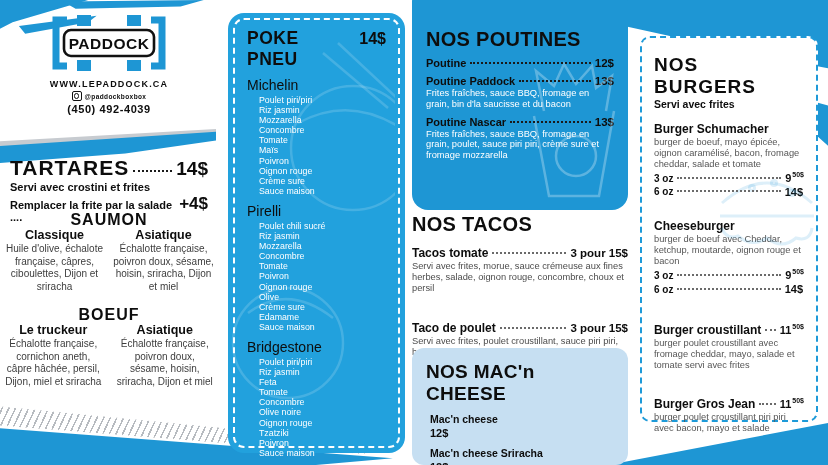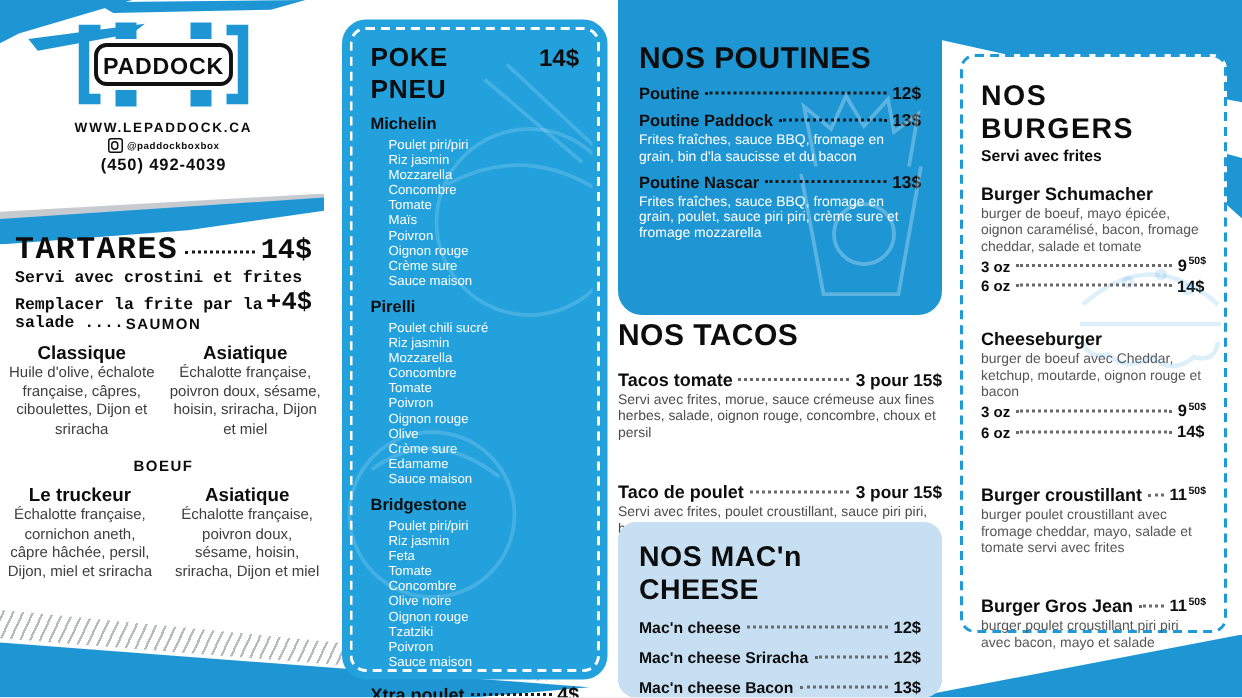--- a/index.html
+++ b/index.html
@@ -30,38 +30,38 @@
   .leader.gray{border-color:#6a6a6a;}
   sup.psup{font-size:7px;font-weight:800;vertical-align:super;margin-left:1px;}
   
   .brand-block{left:0;top:14px;width:218px;text-align:center;z-index:2;}
   .website{font-size:9px;font-weight:800;letter-spacing:1.2px;margin-top:3px;}
   .ig-row{display:flex;justify-content:center;align-items:center;gap:3px;margin-top:2px;}
   .ig-icon{width:8px;height:8px;border:1.2px solid #111;border-radius:2px;position:relative;display:inline-block;}
   .ig-icon::after{content:'';position:absolute;inset:1.3px;border:1px solid #111;border-radius:50%;}
   .ig-handle{font-size:6.5px;font-weight:700;letter-spacing:.4px;}
   .phone{font-size:11px;font-weight:800;letter-spacing:.6px;margin-top:2px;}
-  .tartares{left:10px;top:156px;width:198px;z-index:2;font-family:Liberation Mono, monospace;}
+  .tartares{left:10px;top:156px;width:198px;z-index:2;}
   .t-title{font-size:21px;font-weight:800;letter-spacing:1px;}
   .t-price{font-size:19px;font-weight:800;}
   .t-note1{font-size:11px;font-weight:800;margin-top:1px;}
   .t-note2{font-size:11px;font-weight:800;}
   .t-note2-price{font-size:17px;font-weight:800;}
-  .group-head{width:218px;text-align:center;font-size:10px;font-weight:800;letter-spacing:1px;z-index:2;}
+  .group-head{width:218px;text-align:center;font-size:16px;font-weight:800;letter-spacing:1px;z-index:2;}
   .vgrid{width:210px;left:4px;display:grid;grid-template-columns:1fr 1fr;column-gap:8px;z-index:2;}
   .v-name{text-align:center;font-size:12.5px;font-weight:800;margin-bottom:1px;}
   .v-desc{text-align:center;font-size:10px;line-height:12.5px;color:#3d3d3d;}
   
   .poke-box{left:228px;top:13px;width:177px;height:440px;background:#22a1dd;border-radius:16px;
       padding:5px;box-sizing:border-box;z-index:2;}
   .poke-inner{position:relative;border:2px dashed #ffffff;border-radius:11px;height:100%;
       box-sizing:border-box;padding:8px 12px 6px 12px;z-index:1;}
   .poke-title-row .pt{font-size:17.5px;font-weight:800;letter-spacing:.5px;}
   .poke-title-row .pp{font-size:16px;font-weight:800;}
-  .poke-sec-head{font-size:11px;font-weight:700;margin:7px 0 2px 0;}
+  .poke-sec-head{font-size:14px;font-weight:400;margin:7px 0 2px 0;}
   .poke-items{list-style:none;margin:0;padding:0 0 0 12px;color:#ffffff;font-size:8.8px;line-height:10.1px;}
   .xtra-row{margin-top:9px;}
   .xtra-row .xn{font-size:12px;font-weight:800;}
   .xtra-row .xp{font-size:13px;font-weight:800;}
   .poke-wm{position:absolute;inset:0;pointer-events:none;}
   
   .poutine-panel{left:412px;top:-14px;width:216px;height:224px;background:#1e96d4;border-radius:16px;
       box-sizing:border-box;padding:42px 14px 0 14px;z-index:1;}
   .sec-title{font-size:20px;font-weight:800;letter-spacing:.3px;}
   .menu-item{margin-top:6px;}
@@ -69,21 +69,21 @@
   .mi-price{font-size:11.5px;font-weight:800;}
   .mi-desc{font-size:9.3px;line-height:10.8px;margin-top:1px;}
   .poutine-panel .mi-desc{color:#ffffff;}
   .pan-wm{position:absolute;right:4px;top:70px;pointer-events:none;}
   .tacos-block{left:412px;top:213px;width:216px;z-index:1;}
   .tacos-block .menu-item{margin-top:10px;}
   .tacos-block .mi-name{font-size:12px;}
   .tacos-block .mi-desc{color:#4c4c4c;}
   .mac-box{left:412px;top:348px;width:216px;height:117px;background:#c6dff2;border-radius:12px;
       box-sizing:border-box;padding:13px 14px;z-index:1;overflow:hidden;}
-  .mac-row{margin-top:8px;}
+  .mac-row{margin-top:8px;flex-direction:column;}
   .mac-row .mn{font-size:10.5px;font-weight:800;}
   .mac-row .mp{font-size:11px;font-weight:800;}
   
   .burger-box{left:640px;top:36px;width:178px;height:386px;background:#ffffff;border:2.5px dashed #1e9ad8;
       border-radius:10px;box-sizing:border-box;padding:16px 12px;z-index:2;}
   .b-title{font-size:19px;font-weight:800;letter-spacing:1px;}
   .b-sub{font-size:10.5px;font-weight:800;margin-bottom:12px;}
   .b-item .bi-name{font-size:12px;font-weight:800;}
   .b-item .bi-desc{font-size:9.3px;line-height:11px;color:#565656;margin-top:1px;}
   .size-row{margin-top:1px;}

